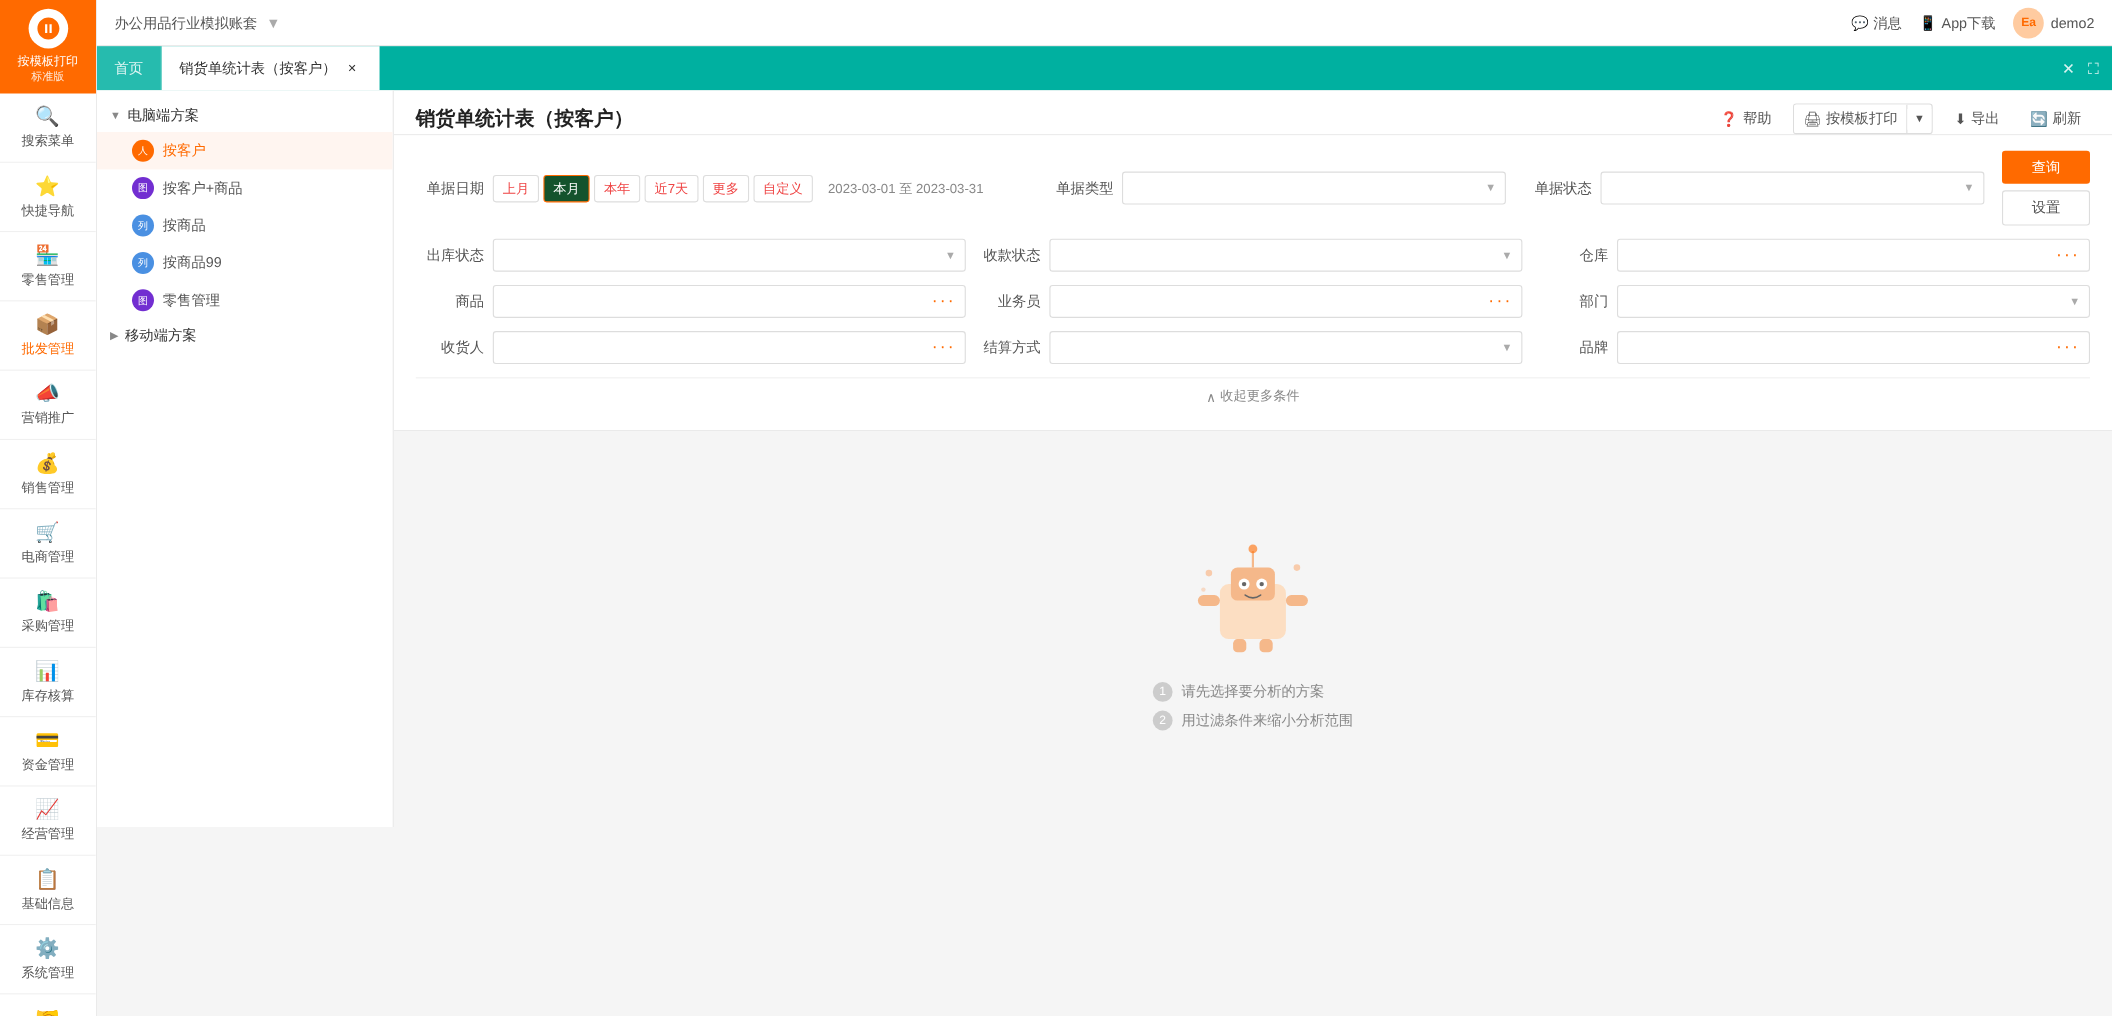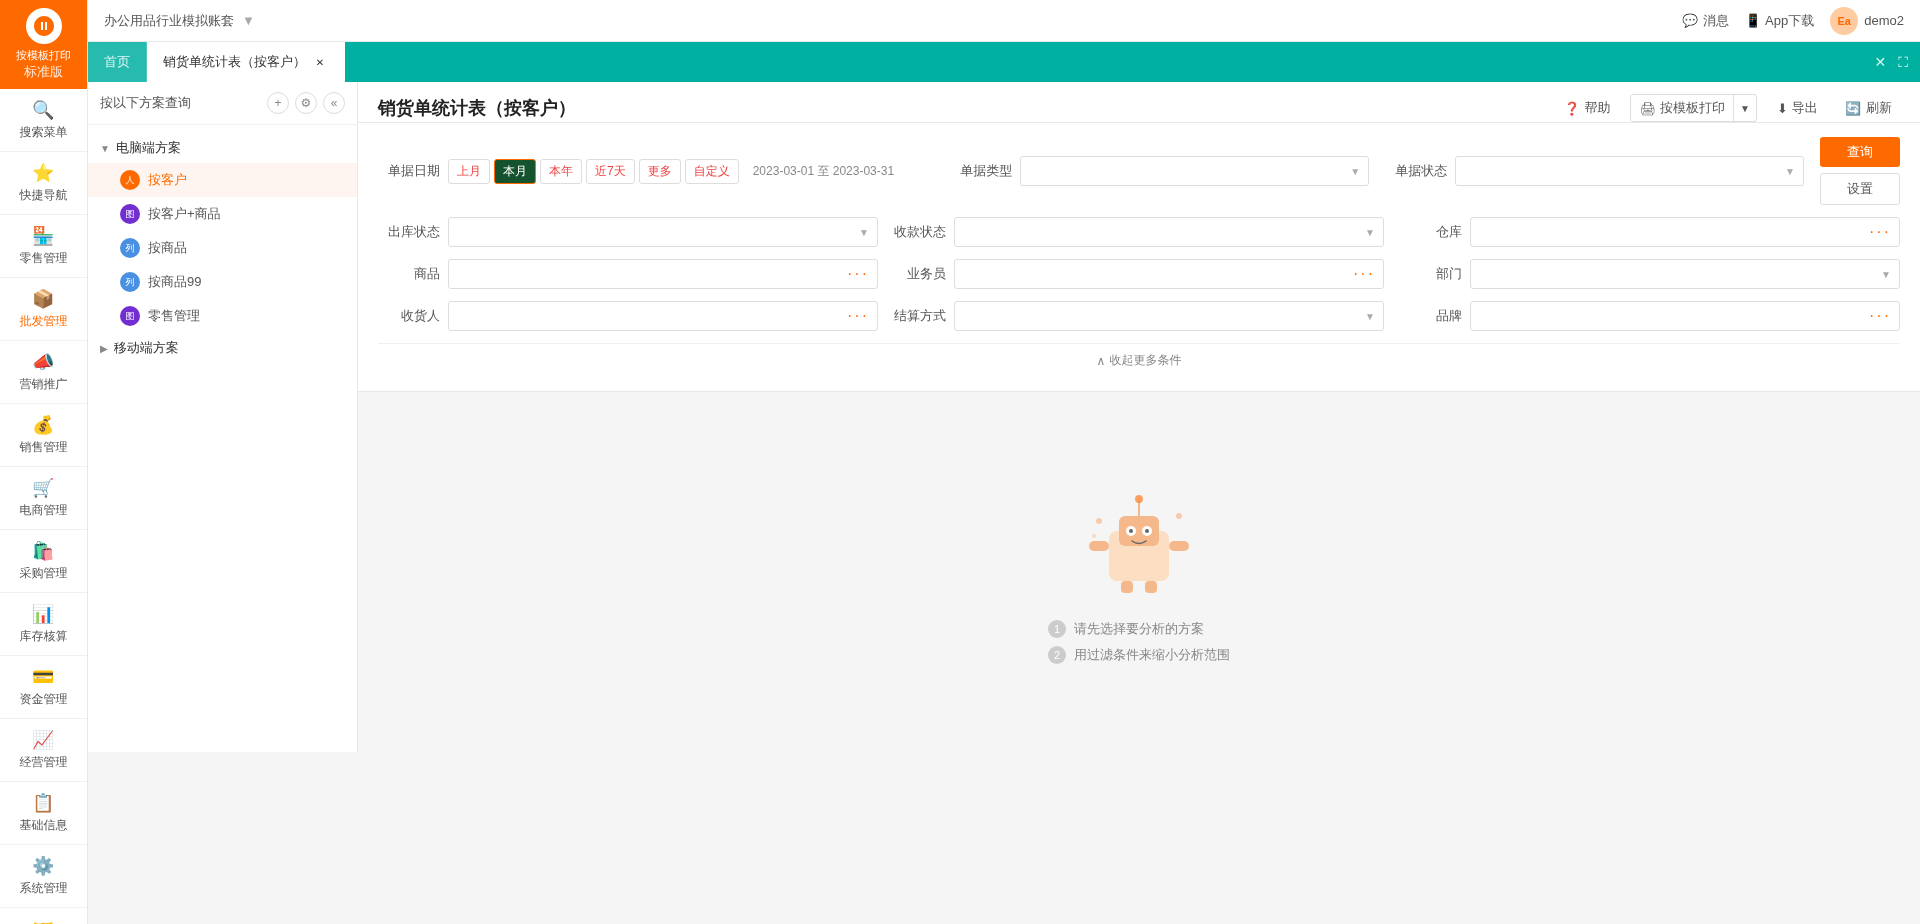--- a/index.html
+++ b/index.html
@@ -471,21 +471,21 @@
 <body>
 
 <div class="sidebar">
   <div class="sidebar-logo">
     <div class="logo-icon">
       <svg viewBox="0 0 24 24" fill="#ff6a00">
           <path d="M12 2C6.48 2 2 6.48 2 12s4.48 10 10 10 10-4.48 10-10S17.52 2 12 2zm-1 14H9V8h2v8zm4 0h-2V8h2v8z"></path>
         </svg>
     </div>
     <span>按模板打印</span>
-    <span style="font-size:13px;opacity:0.85;">标准版</span>
+    <span style="font-size:10px;opacity:0.85;">标准版</span>
   </div>
 
   <div class="sidebar-item">
     <span class="si-icon">🔍</span>
     <span>搜索菜单</span>
   </div>
   <div class="sidebar-item">
     <span class="si-icon">⭐</span>
     <span>快捷导航</span>
   </div>
@@ -575,28 +575,20 @@
     </div>
     <div class="tab-bar-actions">
       <span class="tab-action-btn">✕</span>
       <span class="tab-action-btn">⛶</span>
     </div>
   </div>
 
   <div class="content-area">
 
     <div class="left-panel">
-      <div class="left-panel-header">
-        <span class="header-title">按以下方案查询</span>
-        <div class="header-actions">
-          <button class="header-action-btn">+</button>
-          <button class="header-action-btn">⚙</button>
-          <button class="header-action-btn">«</button>
-        </div>
-      </div>
       <div class="scheme-tree">
 
         <div class="tree-group">
           <div class="tree-group-header">
             <span class="group-arrow">▼</span>
             <span>电脑端方案</span>
           </div>
           <div class="tree-items">
             <div class="tree-item active">
               <div class="item-icon" style="background:#ff6a00;font-size:9px;">人</div>

